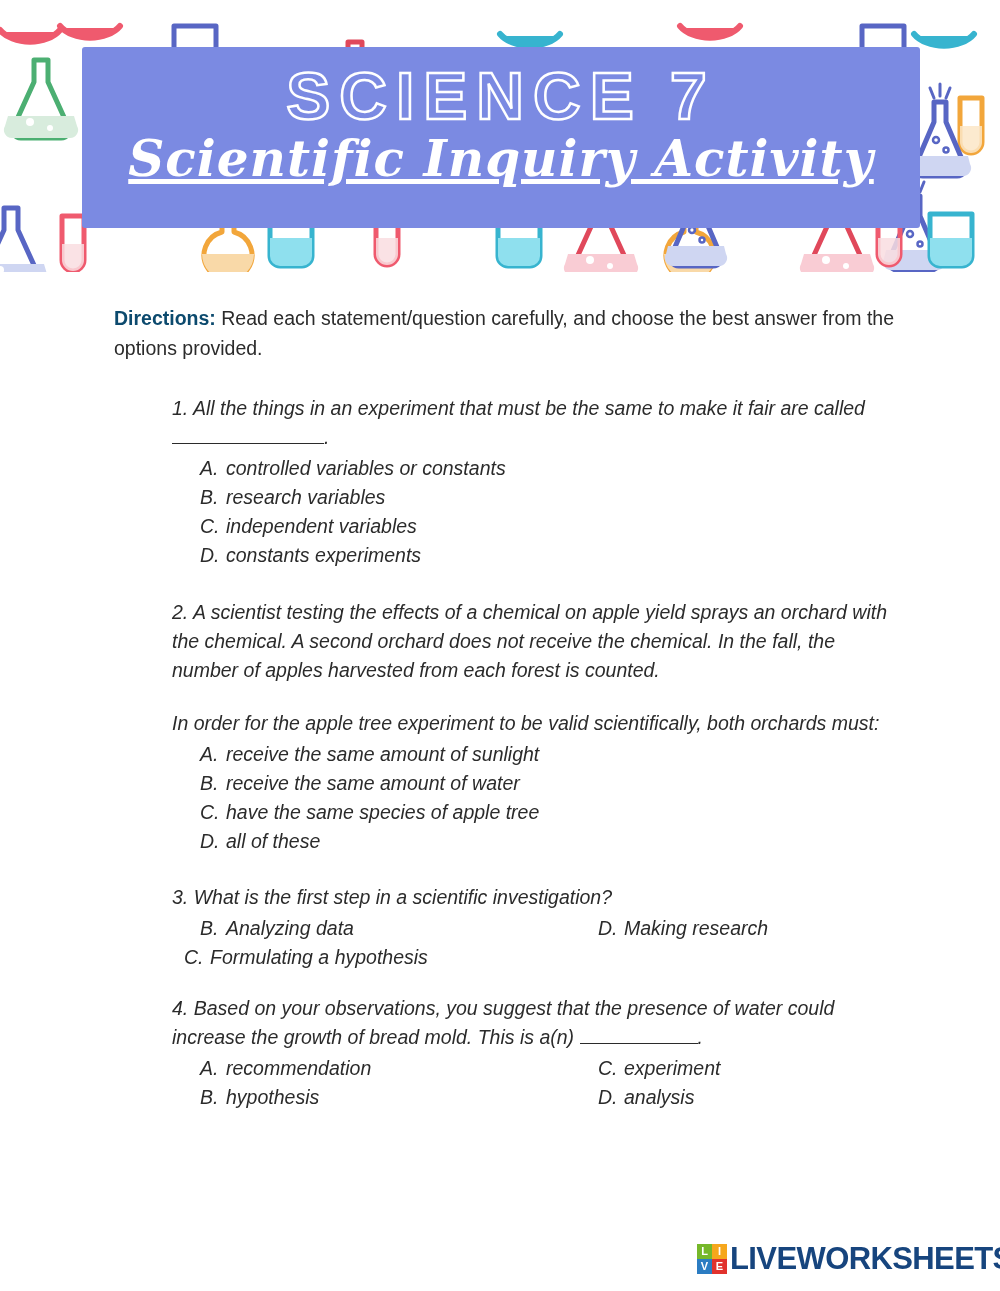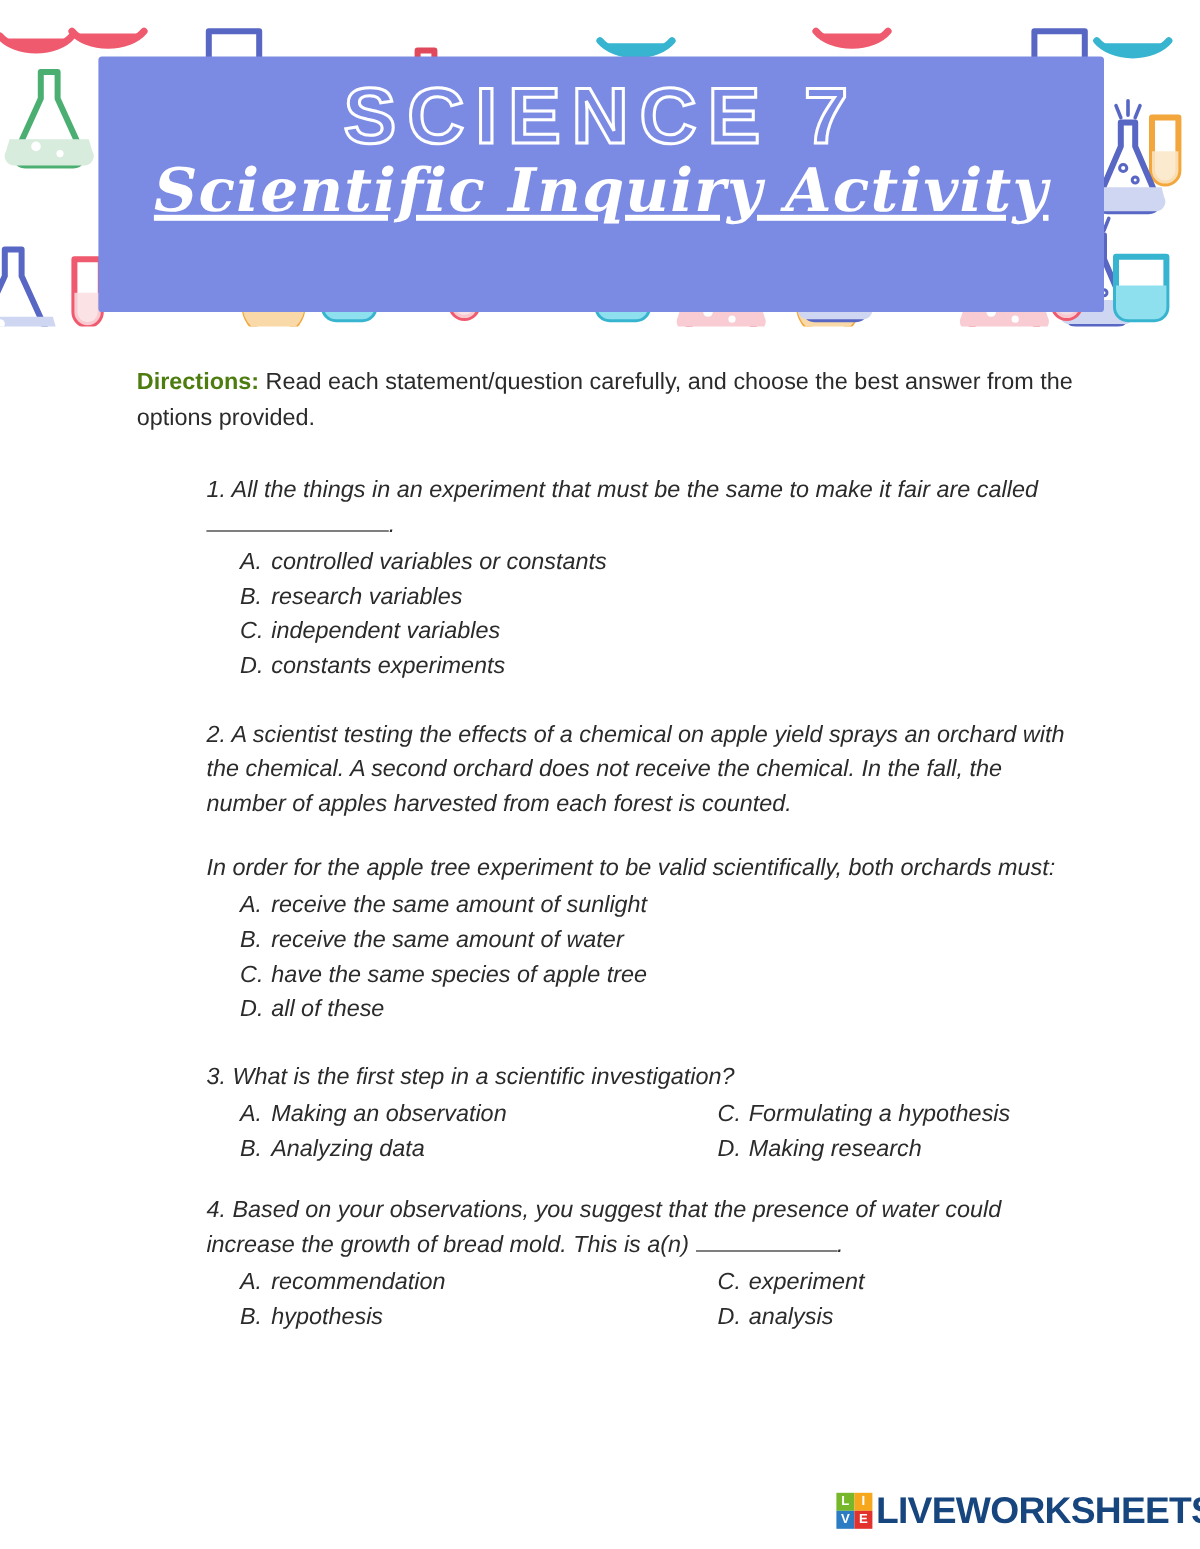--- a/index.html
+++ b/index.html
@@ -25,21 +25,21 @@
     background: #ffffff;
   }
   .pattern-band svg { display:block; }
 
   
   .title-banner {
     position: absolute;
     top: 47px;
     left: 82px;
     width: 838px;
-    height: 213px;
+    height: 181px;
     background: #7b8ae2;
     border-radius: 3px;
     text-align: center;
     overflow: hidden;
   }
   .banner-main {
     margin: 0;
     padding-top: 16px;
     font-family: "Liberation Sans", sans-serif;
     font-size: 66px;
@@ -77,21 +77,21 @@
     left: 0;
     width: 1000px;
   }
   .directions {
     margin: 32px 100px 0 114px;
     font-size: 19.5px;
     line-height: 1.52;
     color: #2b2b2b;
   }
   .directions-label {
-    color: #4d7c0f;
+    color: #0c4a6e;
     font-weight: bold;
   }
 
   .question-block {
     margin: 0 100px 0 172px;
     color: #2b2b2b;
     font-style: italic;
   }
   .q-spacer-lg { height: 31px; }
   .q-spacer-md { height: 27px; }
@@ -309,21 +309,20 @@
       <li><span class="opt-letter">C.</span><span>have the same species of apple tree</span></li>
       <li><span class="opt-letter">D.</span><span>all of these</span></li>
     </ul>
   </div>
 
   <div class="q-spacer-md"></div>
 
   <div class="question-block">
     <p class="q-stem">3. What is the first step in a scientific investigation?</p>
     <ul class="options-2col">
-      <li><span class="opt-letter">A.</span><span>Making an observation</span></li>
       <li><span class="opt-letter">B.</span><span>Analyzing data</span></li>
       <li class="col2"><span class="opt-letter">C.</span><span>Formulating a hypothesis</span></li>
       <li class="col2"><span class="opt-letter">D.</span><span>Making research</span></li>
     </ul>
   </div>
 
   <div class="q-spacer-sm"></div>
 
   <div class="question-block">
     <p class="q-stem"><span>4. Based on your observations, you suggest that the presence of water could increase the growth of bread mold. This is a(n) </span><span class="blank-line blank-sm"></span><span>.</span></p>

